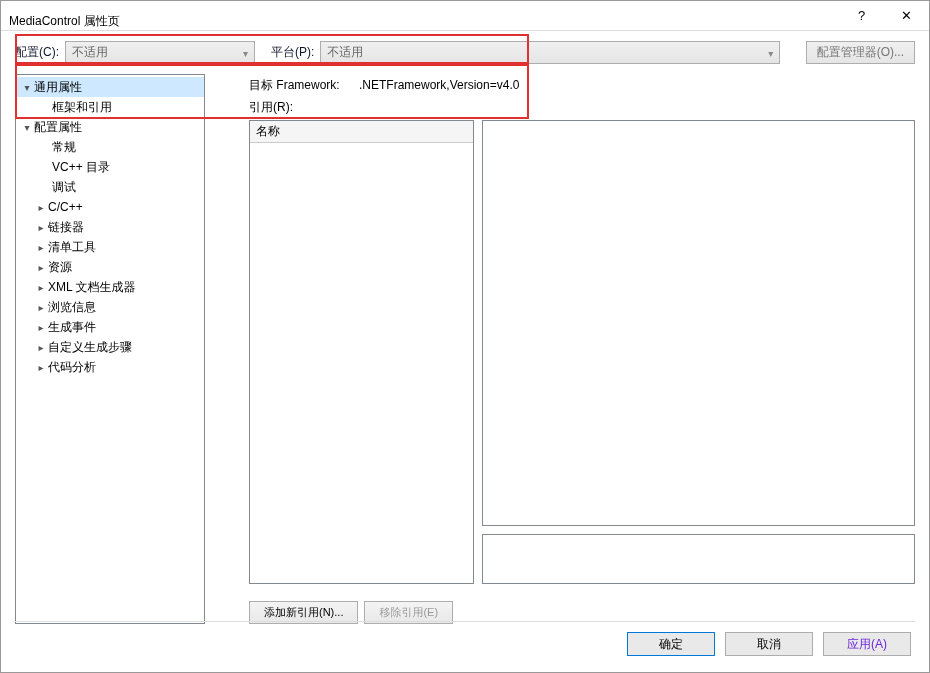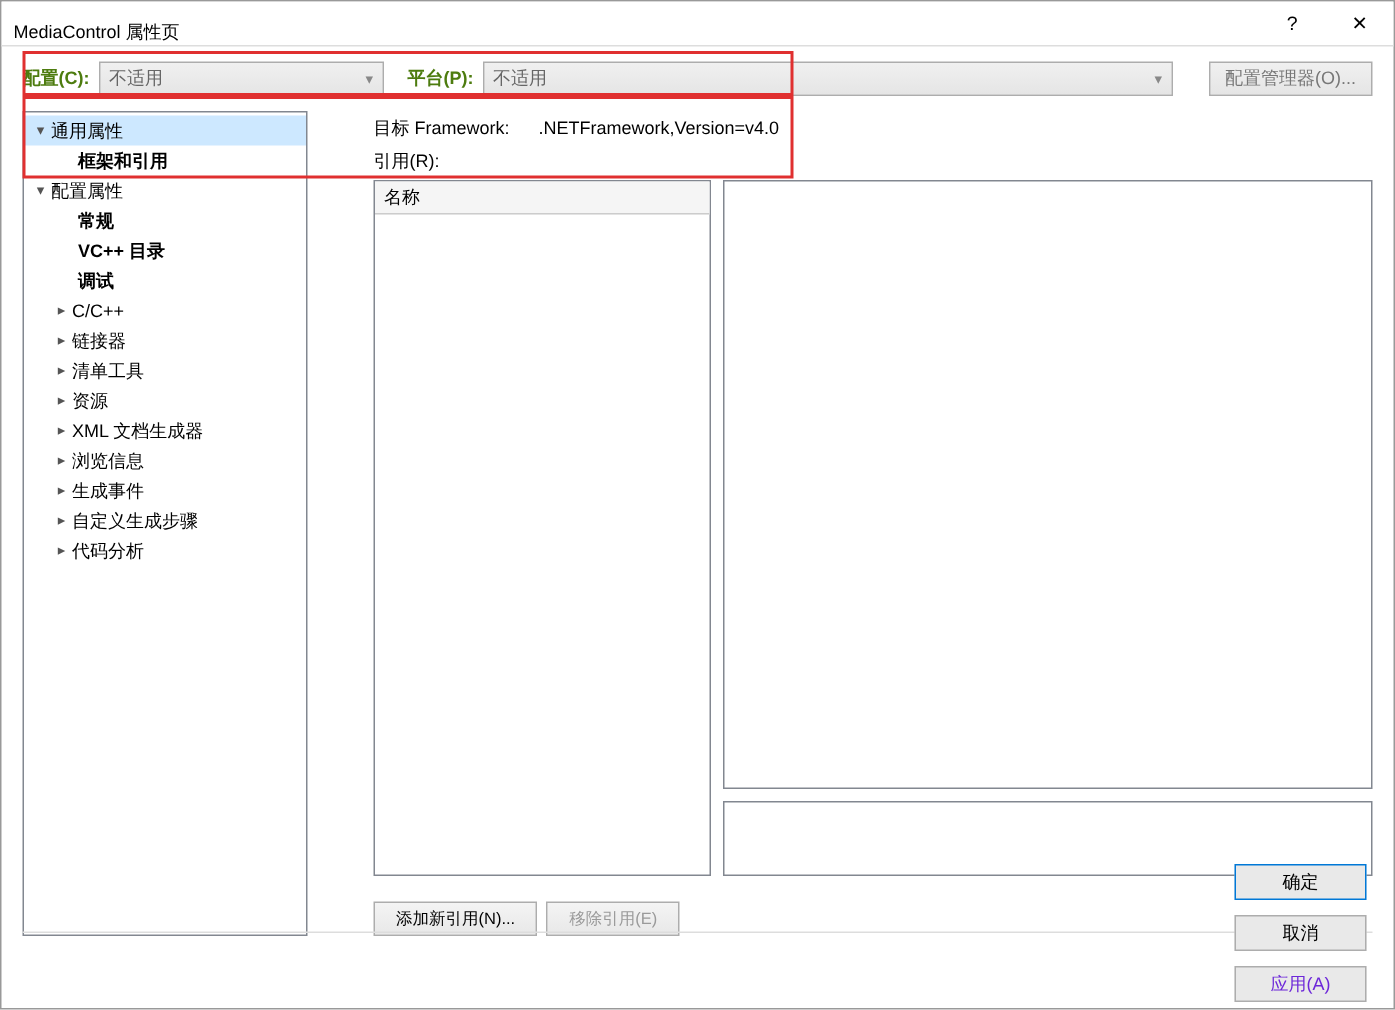--- a/index.html
+++ b/index.html
@@ -32,24 +32,23 @@
       cursor: pointer;
     }
 
     .config-row {
       display: flex;
       align-items: center;
       padding: 10px 14px 10px 14px;
       gap: 6px;
     }
     .config-label {
-      color: #4d7c0f;
+      color: #0f172a;
       font-size: 12px;
       white-space: nowrap;
-      font-weight: bold;
     }
     .config-select {
       height: 23px;
       border: 1px solid #adadad;
       background: linear-gradient(#f0f0f0,#e5e5e5);
       display: flex;
       align-items: center;
       padding: 0 6px;
       font-size: 12px;
       color: #666;
@@ -108,21 +107,21 @@
     }
     .tree-item .tw {
       width: 14px;
       display: inline-flex;
       justify-content: center;
       color: #555;
       font-size: 10px;
     }
     .tree-item.selected { background: #cde8ff; }
     .indent-1 { padding-left: 18px; }
-    .indent-2 { padding-left: 36px; font-weight: bold; }
+    .indent-2 { padding-left: 36px; }
 
     .right {
       flex: 1;
       display: flex;
       flex-direction: column;
       padding-left: 36px;
     }
     .info-row {
       display: flex;
       height: 22px;
@@ -175,25 +174,24 @@
       padding: 0 14px;
       display: flex;
       align-items: center;
       font-size: 11px;
       cursor: pointer;
       margin-top: 11px;
     }
     .std-btn.disabled { color: #9a9a9a; cursor: default; }
     .dialog-buttons {
       position: absolute;
-      bottom: 4px;
+      bottom: 16px;
       right: 18px;
       display: flex;
       gap: 10px;
-      flex-direction: column;
     }
     .dlg-btn {
       width: 88px;
       height: 24px;
       border: 1px solid #adadad;
       background: #e9e9e9;
       display: flex;
       align-items: center;
       justify-content: center;
       font-size: 12px;

